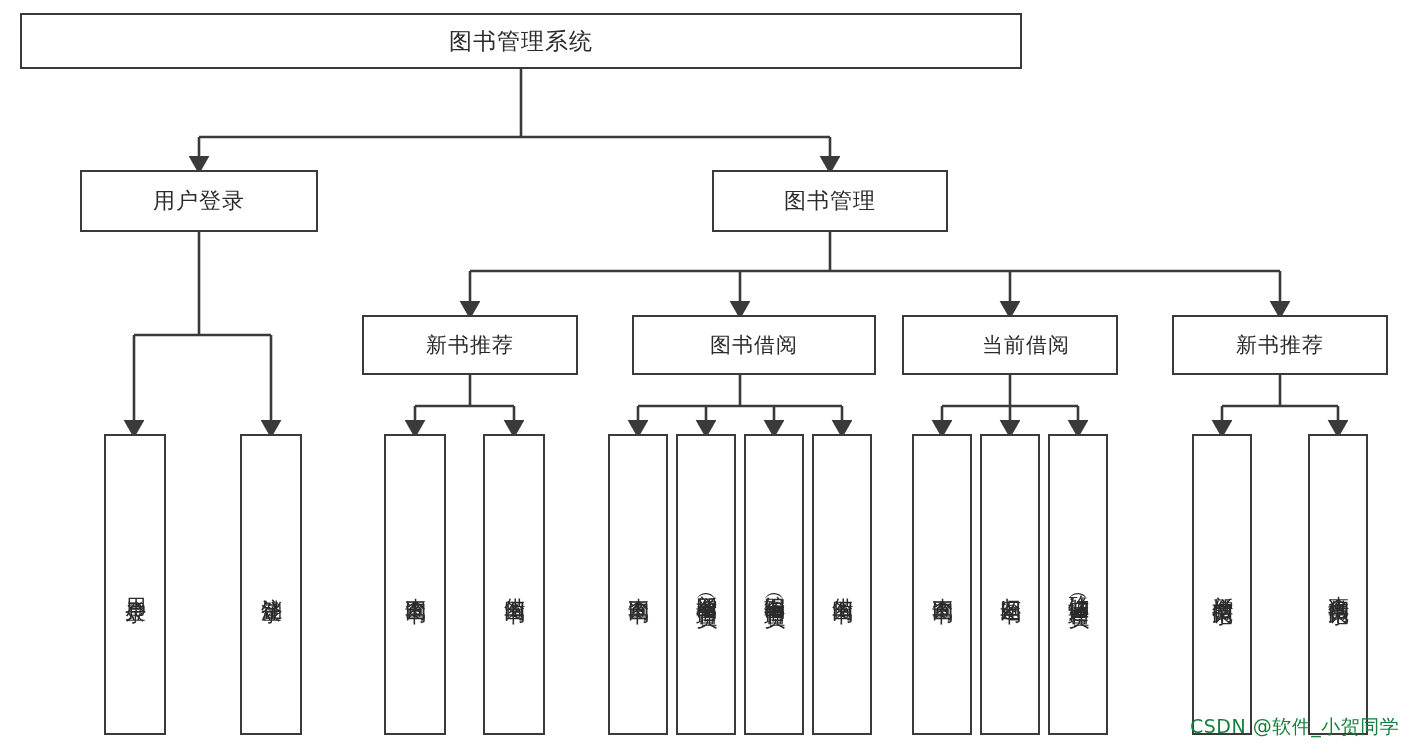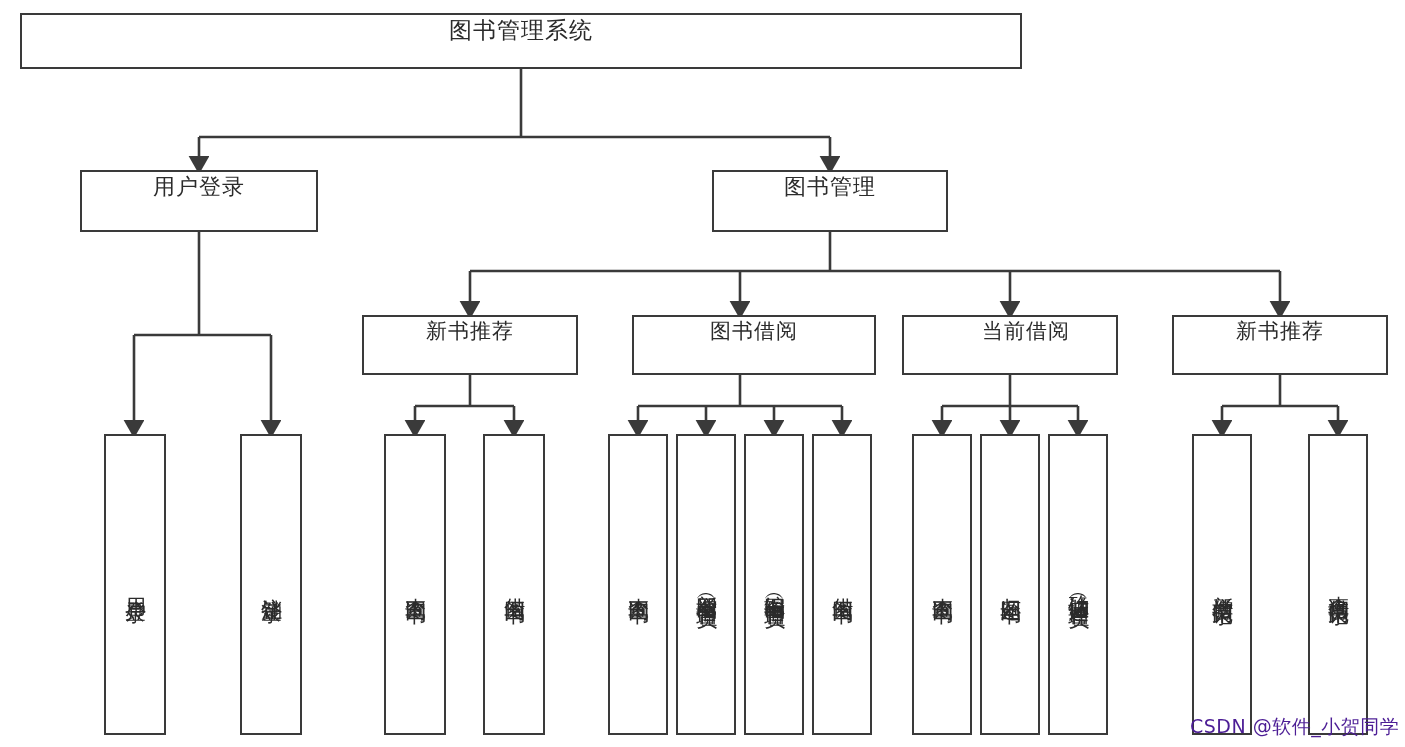--- a/index.html
+++ b/index.html
@@ -25,21 +25,21 @@
     width: 1405px;
     height: 747px;
     pointer-events: none;
   }
   .node {
     position: absolute;
     box-sizing: border-box;
     background: #ffffff;
     border: 2.5px solid #3a3a3a;
     display: flex;
-    align-items: flex-start;
+    align-items: center;
     justify-content: center;
     color: #2b2b2b;
   }
   .node-root {
     font-size: 23px;
     letter-spacing: 1px;
   }
   .node-l2 {
     font-size: 22px;
     letter-spacing: 1px;
@@ -71,21 +71,21 @@
   }
   .node-leaf {
     flex-direction: column;
     align-items: center;
   }
   .watermark {
     position: absolute;
     left: 1190px;
     top: 714px;
     font-size: 19px;
-    color: #4c1d95;
+    color: #15803d;
     white-space: nowrap;
     letter-spacing: 0.5px;
   }
 </style>
 </head>
 <body>
 
 <div id="canvas">
 
   <svg class="connectors" viewBox="0 0 1405 747" xmlns="http://www.w3.org/2000/svg">

